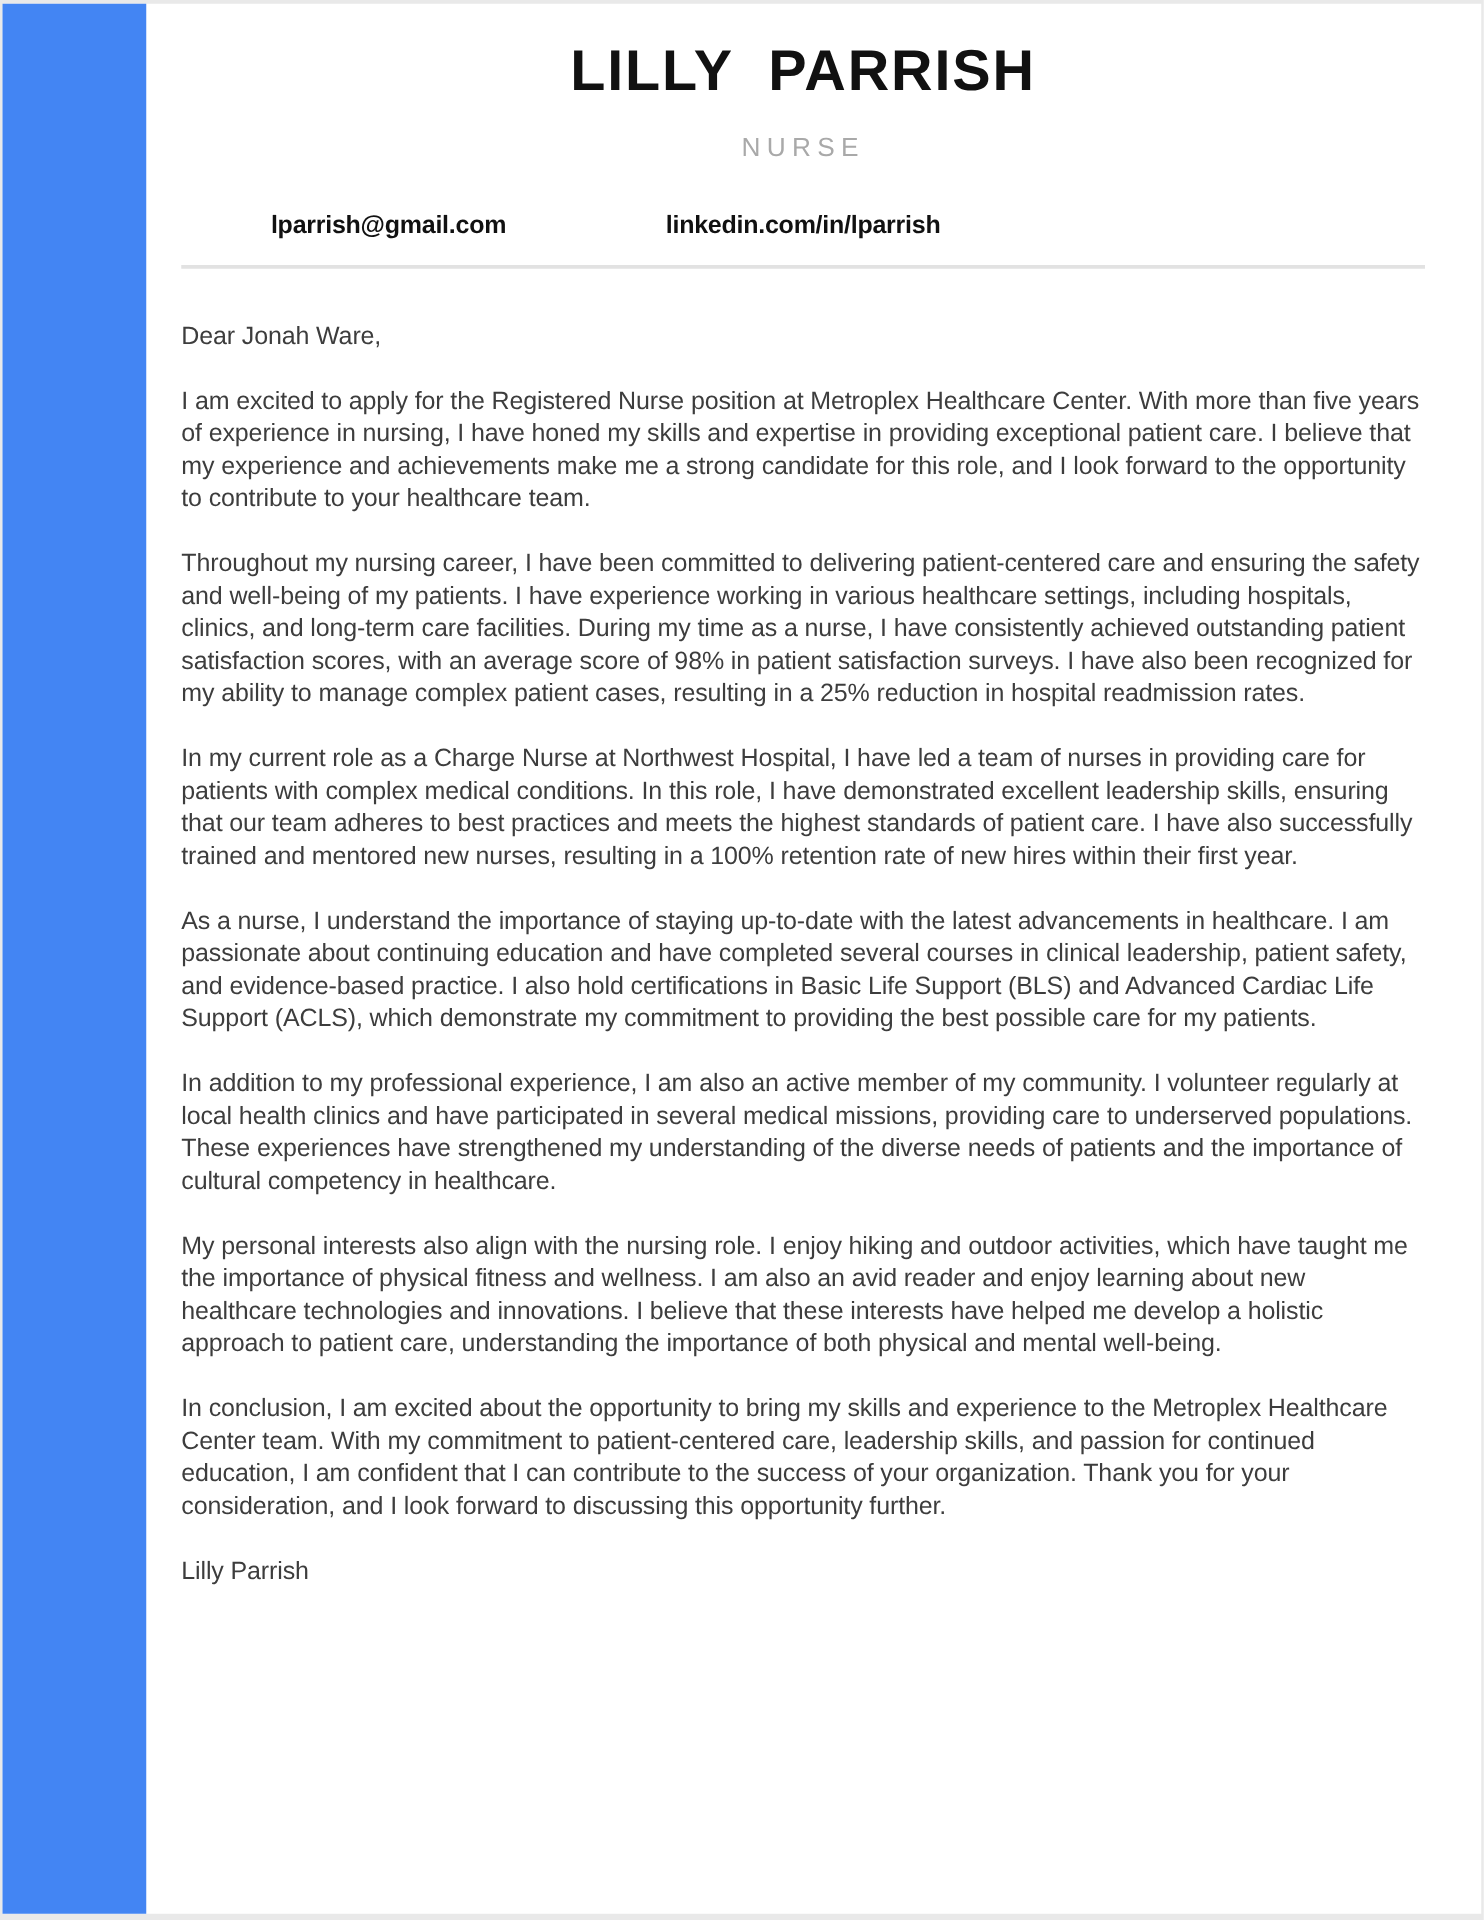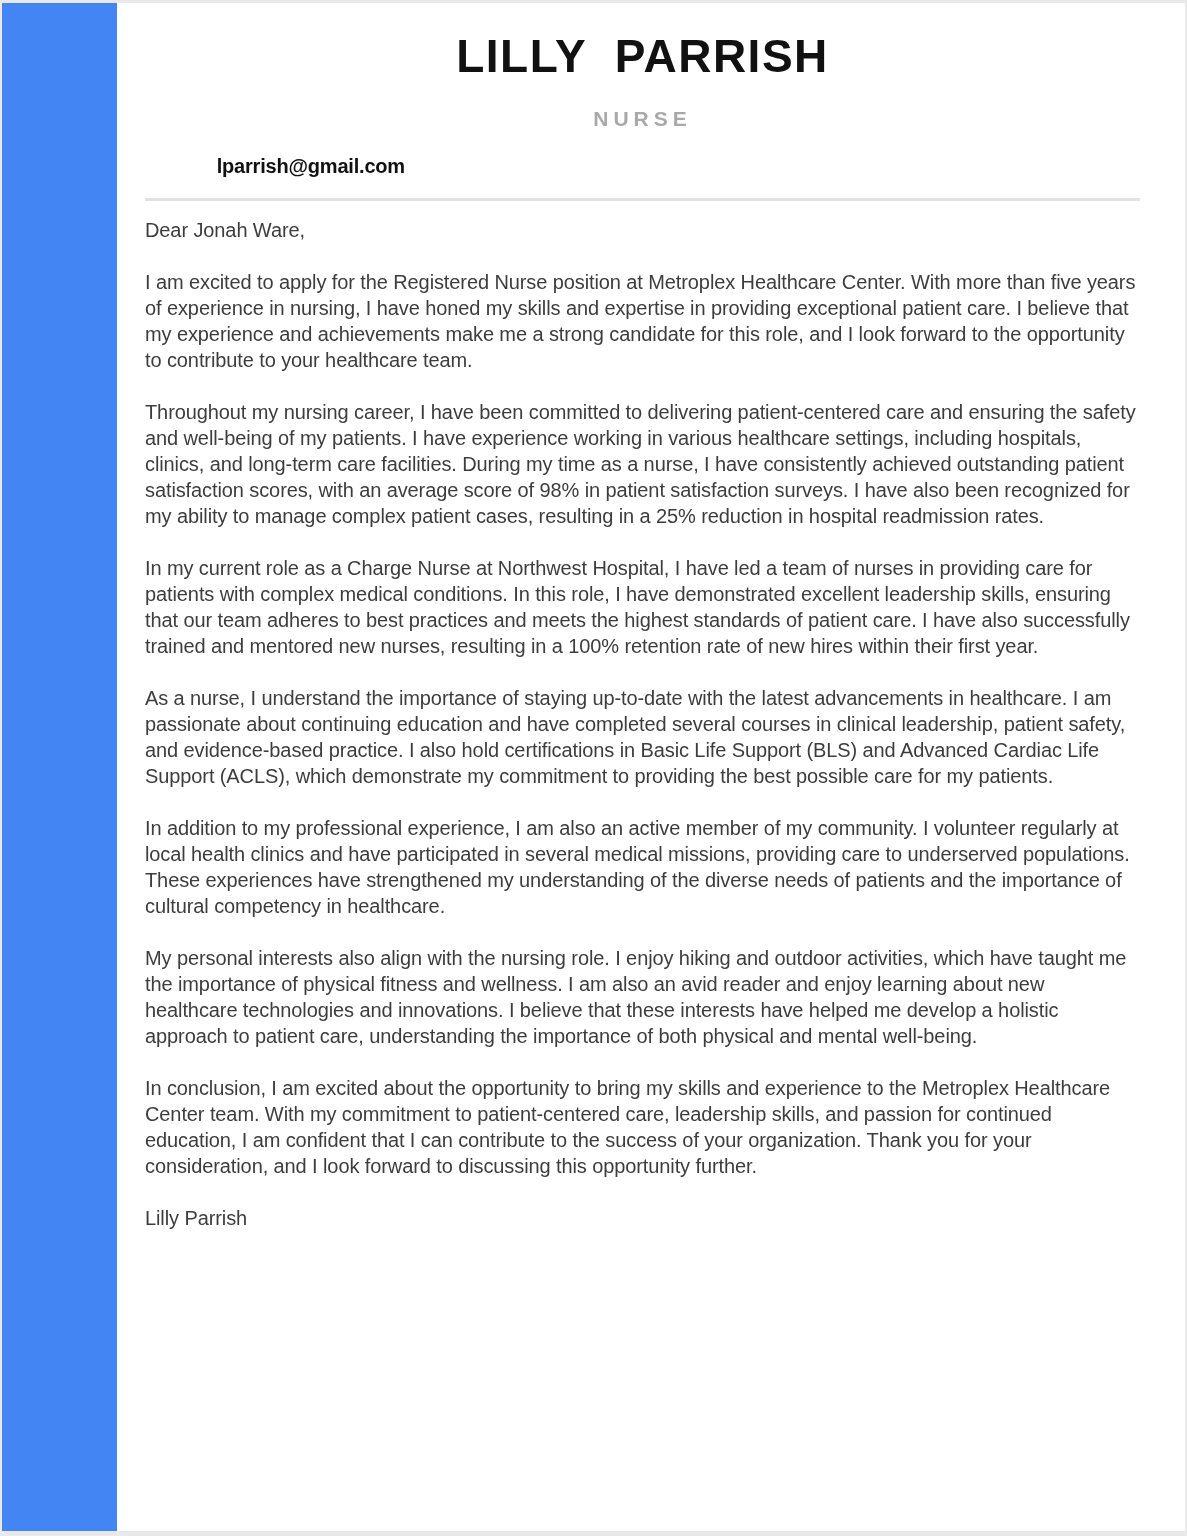--- a/index.html
+++ b/index.html
@@ -44,44 +44,44 @@
     font-size: 46px;
     font-weight: 800;
     letter-spacing: 1.5px;
     word-spacing: 14px;
     color: #111111;
   }
   .candidate-title {
     margin-top: 24px;
     text-align: center;
     font-size: 21px;
-    font-weight: 700;
+    font-weight: 400;
     letter-spacing: 5px;
     color: #a9a9a9;
   }
   .contact-row {
-    margin-top: 24px;
+    margin-top: 38px;
     display: grid;
     grid-template-columns: 1fr 1fr 1fr;
   }
   .contact-item {
     text-align: center;
     font-size: 20px;
     font-weight: 700;
     color: #111111;
     letter-spacing: -0.2px;
   }
   .header-divider {
     margin-top: 20px;
     height: 3px;
     background: #e2e2e2;
     border: none;
   }
   .letter {
-    margin-top: 16px;
+    margin-top: 41px;
     font-size: 20px;
     line-height: 26px;
     color: #3d3d3d;
     letter-spacing: -0.1px;
   }
   .letter p {
     margin: 0 0 26px 0;
   }
   .letter .closing {
     margin-top: 26px;
@@ -95,20 +95,21 @@
   <div class="accent-stripe" style="background-color: rgb(67, 133, 243);"></div>
 
   <div class="content">
 
     <h1 class="candidate-name">LILLY PARRISH</h1>
 
     <div class="candidate-title">NURSE</div>
 
     <div class="contact-row">
       <div class="contact-item">lparrish@gmail.com</div>
+      <div class="contact-item">linkedin.com/in/lparrish</div>
     </div>
 
     <hr class="header-divider">
 
     <div class="letter">
       <p>Dear Jonah Ware,</p>
 
       <p>I am excited to apply for the Registered Nurse position at Metroplex Healthcare Center. With more than five years of experience in nursing, I have honed my skills and expertise in providing exceptional patient care. I believe that my experience and achievements make me a strong candidate for this role, and I look forward to the opportunity to contribute to your healthcare team.</p>
       <p>Throughout my nursing career, I have been committed to delivering patient-centered care and ensuring the safety and well-being of my patients. I have experience working in various healthcare settings, including hospitals, clinics, and long-term care facilities. During my time as a nurse, I have consistently achieved outstanding patient satisfaction scores, with an average score of 98% in patient satisfaction surveys. I have also been recognized for my ability to manage complex patient cases, resulting in a 25% reduction in hospital readmission rates.</p>
       <p>In my current role as a Charge Nurse at Northwest Hospital, I have led a team of nurses in providing care for patients with complex medical conditions. In this role, I have demonstrated excellent leadership skills, ensuring that our team adheres to best practices and meets the highest standards of patient care. I have also successfully trained and mentored new nurses, resulting in a 100% retention rate of new hires within their first year.</p>

